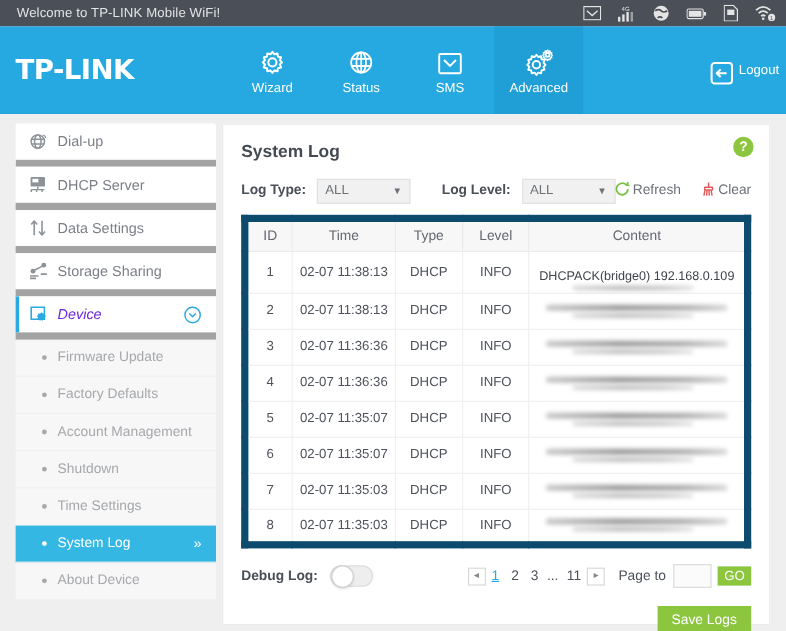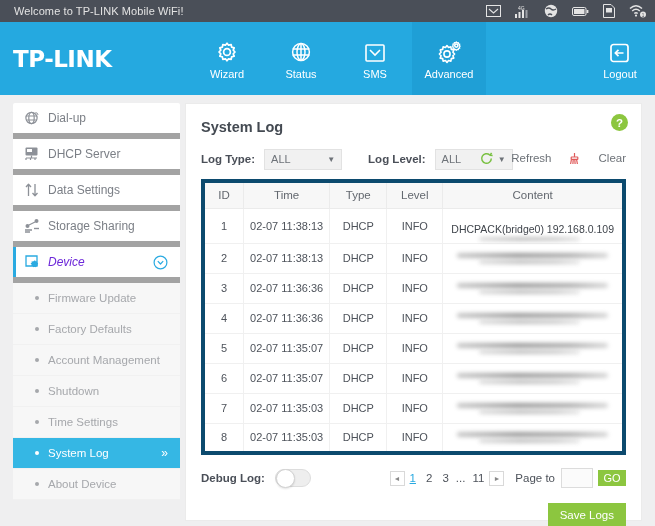--- a/index.html
+++ b/index.html
@@ -37,21 +37,21 @@
   .nav-item {
     width: 74px; display: flex; flex-direction: column;
     align-items: center; justify-content: center; gap: 3px;
     color: #ffffff; font-size: 11px; cursor: pointer;
   }
   .nav-item.active { background: #1f9fd6; }
   .nav-ico { height: 27px; display: flex; align-items: flex-end; justify-content: center; }
   .nav-label { line-height: 1; padding-top: 2px; }
   .logout {
     position: absolute; right: 12px; top: 0; height: 73px;
-    display: flex; flex-direction: column; align-items: center; justify-content: center; gap: 3px;
+    display: flex; align-items: center; justify-content: center; gap: 3px;
     color: #fff; font-size: 11px; cursor: pointer; width: 46px;
   }
 
   
   .body-wrap { display: flex; height: 431px; background: #efeff0; }
 
   
   .sidebar { width: 180px; padding: 8px 0 0 13px; background: #efeff0; }
   .menu-card {
     background: #ffffff; border-bottom: 6px solid #a3a3a3;
@@ -96,24 +96,24 @@
   .filter-row { display: flex; align-items: center; margin-top: 13px; height: 22px; position: relative; }
   .flabel { font-size: 11.5px; color: #4a4f58; font-weight: bold; }
   .select-box {
     margin-left: 9px; width: 78px; height: 21px; background: #f1f1f1;
     border: 1px solid #e2e2e2; display: flex; align-items: center;
     padding: 0 6px; font-size: 11px; color: #6d7278; cursor: pointer; position: relative;
   }
   .select-box .caret { position: absolute; right: 6px; font-size: 8px; color: #6d7278; }
   .sp { width: 26px; }
   .actions { position: absolute; right: 0; display: flex; align-items: center; gap: 16px; }
-  .act { display: flex; align-items: flex-start; gap: 18px; font-size: 11.5px; color: #6d7278; cursor: pointer; }
-
-  
-  table.log { width: 100%; border-collapse: collapse; margin-top: 9px; border: 4px solid #0c4a6e; }
+  .act { display: flex; align-items: center; gap: 2px; font-size: 11.5px; color: #6d7278; cursor: pointer; }
+
+  
+  table.log { width: 100%; border-collapse: collapse; margin-top: 9px; border: 6px solid #0c4a6e; }
   table.log th {
     background: #f7f7f7; font-size: 11.5px; color: #63686f; font-weight: normal;
     height: 27px; border-right: 1px solid #ebebeb; border-bottom: 1px solid #ebebeb;
   }
   table.log th:last-child { border-right: none; }
   table.log td {
     font-size: 11px; color: #4d525a; text-align: center; height: 30px;
     border-right: 1px solid #f0f0f0; border-bottom: 1px solid #f0f0f0;
   }
   table.log td:last-child { border-right: none; }

